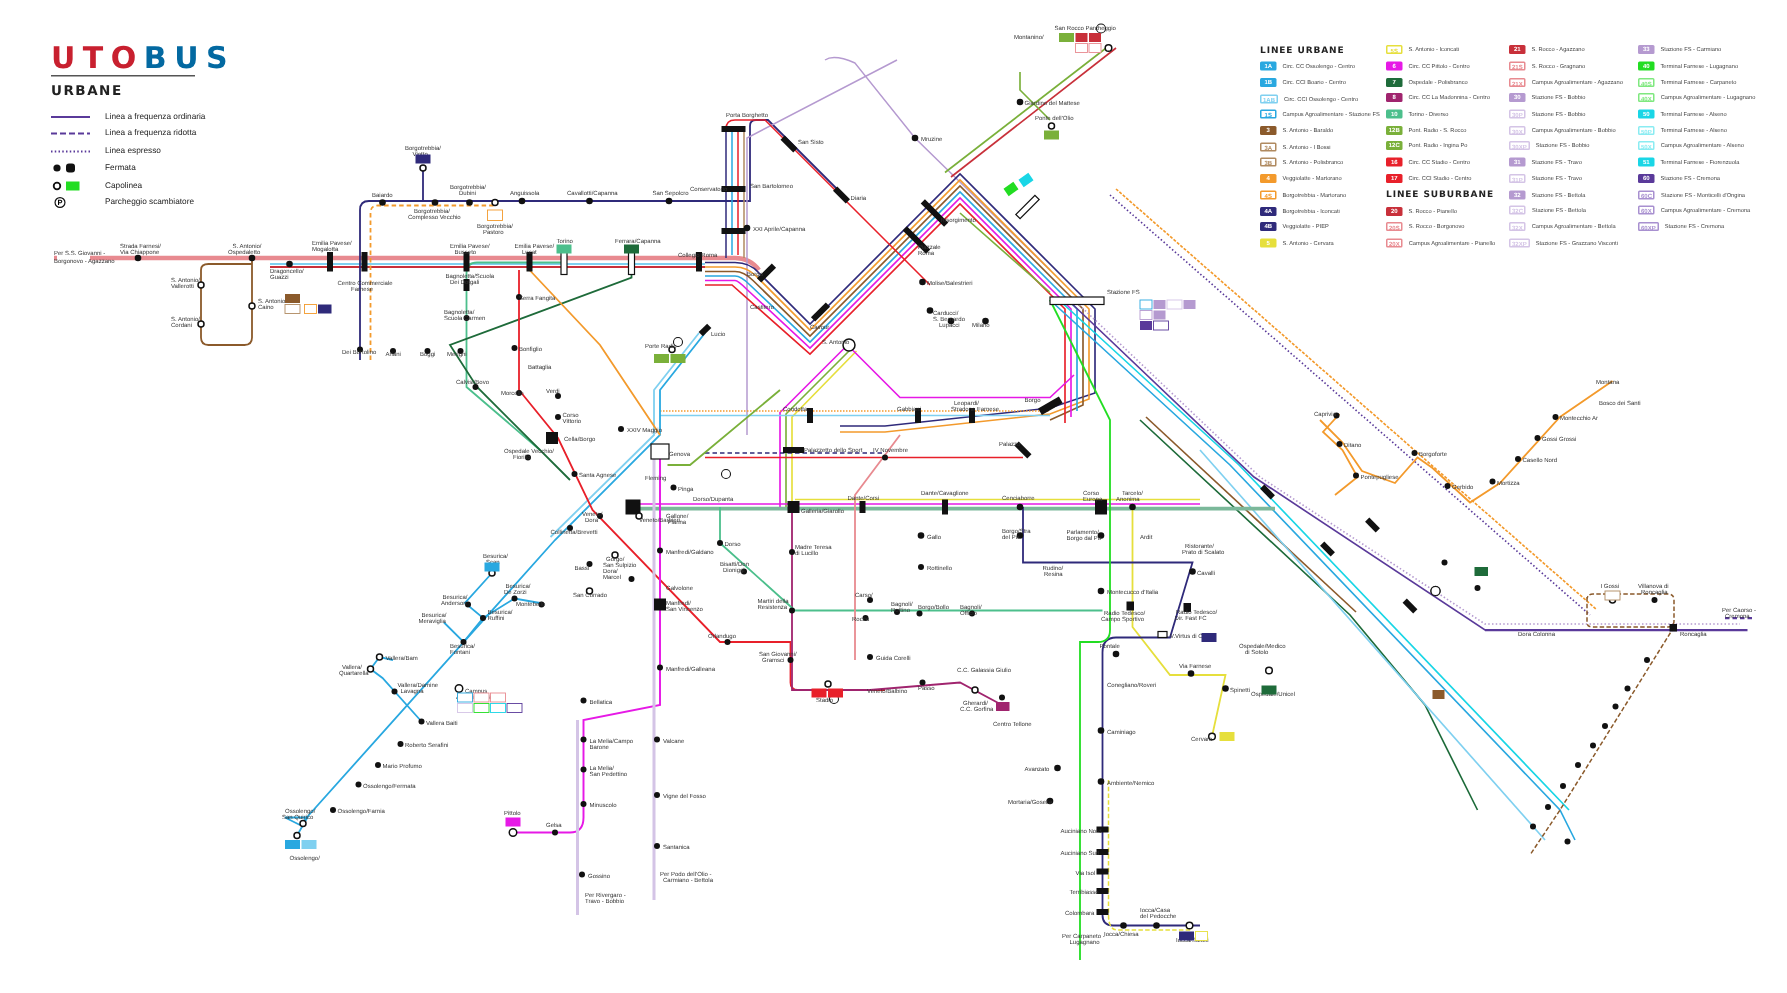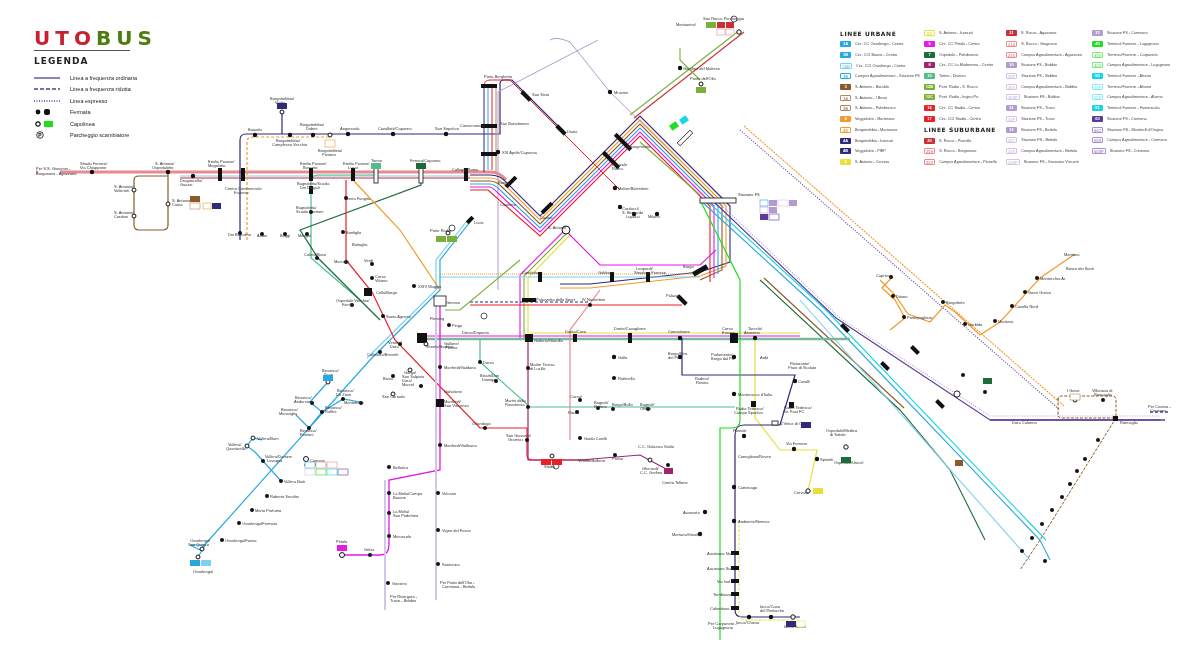--- a/index.html
+++ b/index.html
@@ -1,37 +1,37 @@
 <!DOCTYPE html>
 <html><head>
 <meta charset="utf-8">
 <style>
   html, body { margin:0; padding:0; background:#ffffff; }
   body { width:1191px; height:662px; position:relative; overflow:hidden; font-family:"Liberation Sans", sans-serif; color:#222; }
   .brand { position:absolute; left:34px; top:26px; font-family:"DejaVu Sans", sans-serif; font-weight:bold; font-size:20px; letter-spacing:5px; }
-  .brand .r { color:#c8202f; } .brand .k { color:#4d7c0f; }
+  .brand .r { color:#c8202f; } .brand .k { color:#0369a1; }
   .brand-rule { position:absolute; left:34px; top:50px; width:96px; height:1px; background:#555; }
   .legend-title { position:absolute; left:34px; top:56px; font-family:"DejaVu Sans", sans-serif; font-weight:bold; font-size:9px; letter-spacing:1px; }
   .legend-list { position:absolute; left:34px; top:72px; width:140px; }
   .leg-row { display:flex; align-items:center; height:11.5px; font-size:5.5px; }
   .leg-sym { width:26px; height:8px; position:relative; margin-right:10px; }
   .map { position:absolute; left:0; top:0; width:1191px; height:662px; }
   .map text { font-family:"Liberation Sans", sans-serif; font-size:4px; fill:#333; }
   .lines-legend { position:absolute; left:840px; top:28px; width:350px; height:130px; }
   .col { position:absolute; top:0; width:88px; }
   .sec-title { font-family:"DejaVu Sans", sans-serif; font-weight:bold; font-size:6px; letter-spacing:.6px; height:11px; line-height:11px; }
   .ln { display:flex; align-items:center; height:10.7px; font-size:3.8px; color:#444; }
   .badge { display:inline-block; min-width:11px; height:6px; line-height:6px; padding:0 1px; font-size:4px; font-weight:bold; text-align:center; margin-right:4px; border-radius:1px; box-sizing:border-box; }
 </style>
 </head>
 <body>
 
 <div class="brand"><span class="r">UTO</span><span class="k">BUS</span></div>
 <div class="brand-rule"></div>
-<div class="legend-title">LEGENDA</div>
+<div class="legend-title">URBANE</div>
 <div class="legend-list">
   <div class="leg-row">
     <span class="leg-sym"><svg width="26" height="8">
           <line x1="0" y1="4" x2="26" y2="4" stroke="#5a3a9a" stroke-width="1.3"></line>
         </svg></span>
     <span>Linea a frequenza ordinaria</span>
   </div>
   <div class="leg-row">
     <span class="leg-sym"><svg width="26" height="8">
           <line x1="0" y1="4" x2="26" y2="4" stroke="#5a3a9a" stroke-width="1.3" stroke-dasharray="4 2"></line>

